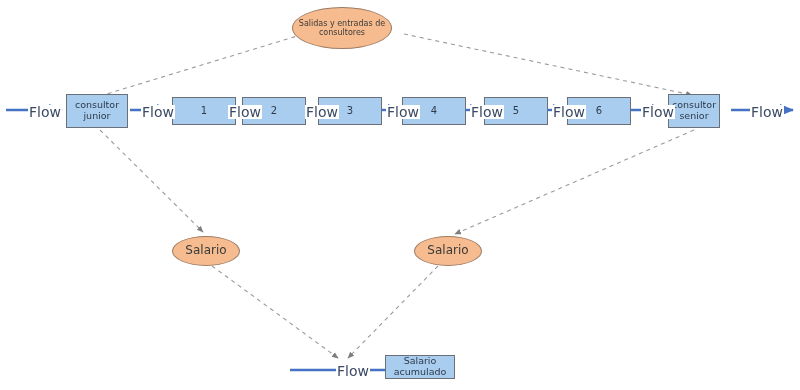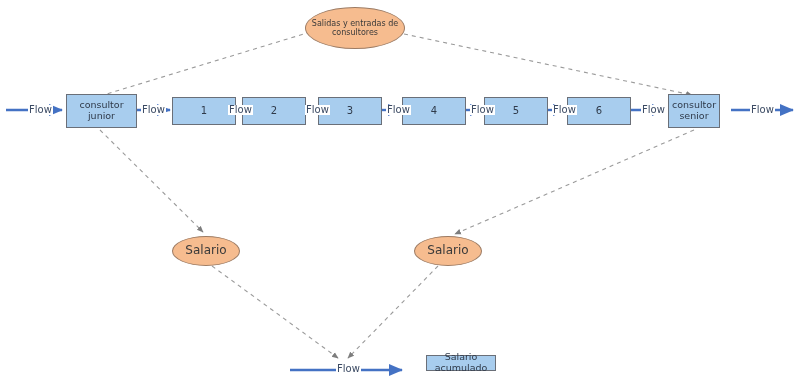--- a/index.html
+++ b/index.html
@@ -49,21 +49,21 @@
     color: #3a3a3a;
     font-size: 12px;
   }
   .ellipse-wide {
     font-size: 8px;
   }
   .flow-label {
     position: absolute;
     background: #ffffff;
     color: #3b4a63;
-    font-size: 10px;
+    font-size: 14px;
     padding: 0 1px;
     line-height: 1;
     text-align: center;
     white-space: nowrap;
   }
 </style>
 </head>
 <body>
 
 <div id="canvas">
@@ -104,21 +104,21 @@
       <line x1="306" y1="110" x2="317" y2="110" marker-end="url(#flowhead)"></line>
       <line x1="382" y1="110" x2="401" y2="110" marker-end="url(#flowhead)"></line>
       <line x1="466" y1="110" x2="483" y2="110" marker-end="url(#flowhead)"></line>
       <line x1="548" y1="110" x2="566" y2="110" marker-end="url(#flowhead)"></line>
       <line x1="631" y1="110" x2="665" y2="110" marker-end="url(#flowhead)"></line>
       <line x1="731" y1="110" x2="793" y2="110" marker-end="url(#flowhead)"></line>
       <line x1="290" y1="370" x2="402" y2="370" marker-end="url(#flowhead)"></line>
     </g>
   </svg>
 
-  <div class="node stock-box" style="left:66px; top:94px; width:71px; height:34px;">
+  <div class="node stock-box" style="left:66px; top:94px; width:62px; height:34px;">
     <span>consultor junior</span>
   </div>
 
   <div class="node stock-box numbered-box" style="left:172px; top:97px; width:64px; height:28px;">
     <span>1</span>
   </div>
 
   <div class="node stock-box numbered-box" style="left:242px; top:97px; width:64px; height:28px;">
     <span>2</span>
   </div>
@@ -136,25 +136,25 @@
   </div>
 
   <div class="node stock-box numbered-box" style="left:567px; top:97px; width:64px; height:28px;">
     <span>6</span>
   </div>
 
   <div class="node stock-box" style="left:668px; top:94px; width:52px; height:34px;">
     <span>consultor senior</span>
   </div>
 
-  <div class="node stock-box" style="left:426px; top:355px; width:70px; height:16px;">
+  <div class="node stock-box" style="left:385px; top:355px; width:70px; height:24px;">
     <span>Salario acumulado</span>
   </div>
 
-  <div class="node cloud-ellipse ellipse-wide" style="left:305px; top:7px; width:100px; height:42px;">
+  <div class="node cloud-ellipse ellipse-wide" style="left:292px; top:7px; width:100px; height:42px;">
     <span>Salidas y entradas de consultores</span>
   </div>
 
   <div class="node cloud-ellipse" style="left:172px; top:236px; width:68px; height:30px;">
     <span>Salario</span>
   </div>
 
   <div class="node cloud-ellipse" style="left:414px; top:236px; width:68px; height:30px;">
     <span>Salario</span>
   </div>

